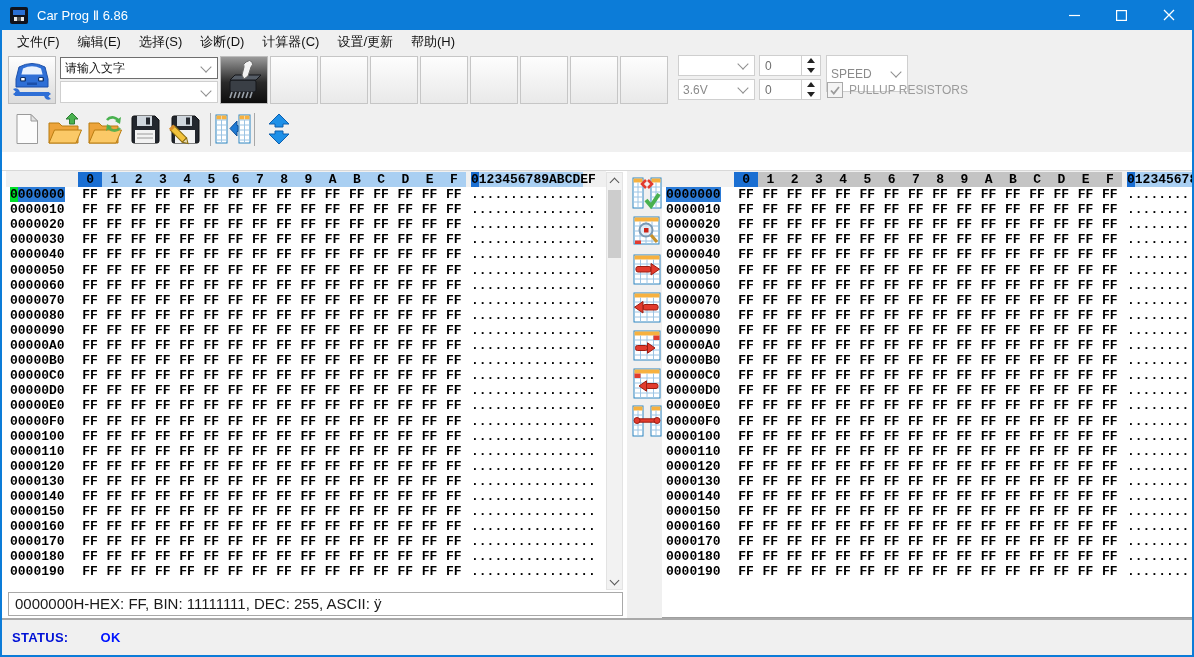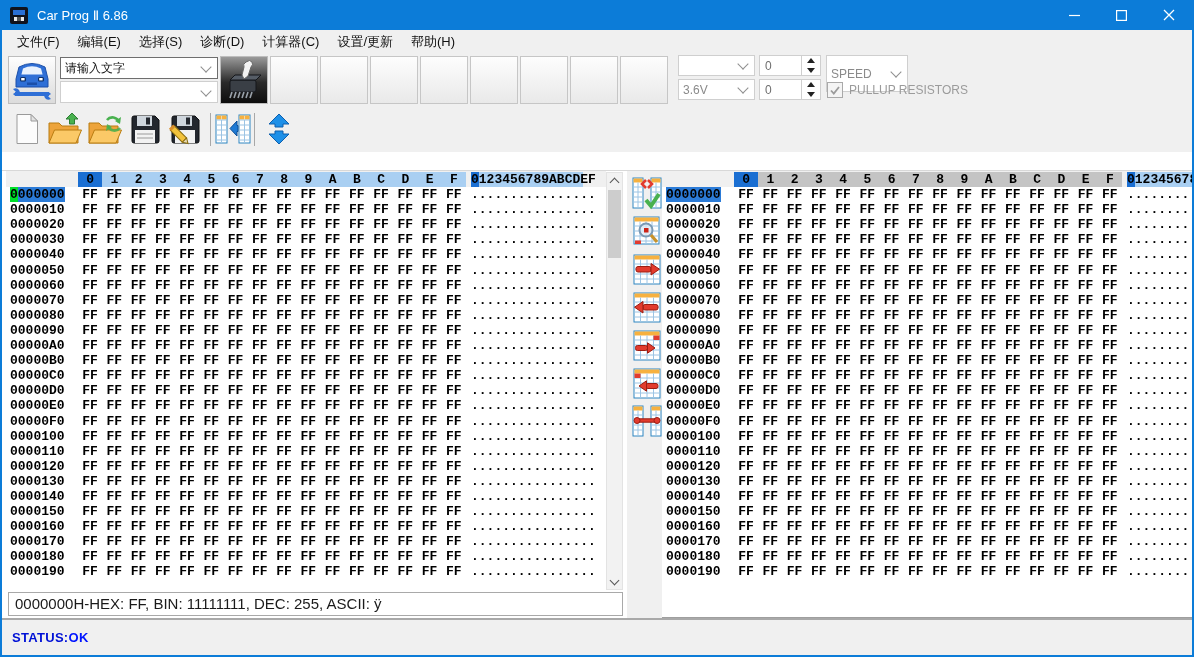--- a/index.html
+++ b/index.html
@@ -76,21 +76,21 @@
   .vthumb{position:absolute;left:1px;top:17px;width:13px;height:68px;background:#cdcdcd;}
   
   .midcol{position:absolute;left:631px;top:177px;width:31px;display:flex;flex-direction:column;gap:5px;align-items:center;}
   .mbtn{width:30px;height:33px;display:flex;align-items:center;justify-content:center;background:transparent;border:none;padding:0;}
   
   .info-bar{position:absolute;left:8px;top:592px;width:615px;height:24px;background:#fff;border:1px solid #a9a9a9;box-sizing:border-box;font-size:15px;color:#1a1a1a;line-height:22px;padding-left:6px;}
   .right-bottomline{position:absolute;left:662px;top:617px;width:530px;height:1px;background:#9f9f9f;}
   .status-sepline{position:absolute;left:2px;top:618px;width:1190px;height:2px;background:#a9a9a9;}
   .statusbar{position:absolute;left:2px;top:620px;width:1190px;height:35px;background:#f0f0f0;display:flex;align-items:center;font-weight:bold;font-size:13px;letter-spacing:.3px;}
   .status-label{margin-left:10px;color:var(--c-status,#0011d6);text-align:right;}
-  .status-value{color:#0014ff;}
+  .status-value{margin-left:32px;color:#0014ff;}
 </style>
 </head>
 <body>
 
 <div class="win-border wb-left"></div>
 <div class="win-border wb-right"></div>
 <div class="win-border wb-bottom"></div>
 
 <div class="titlebar">
   <svg class="app-icon" viewBox="0 0 18 17">

